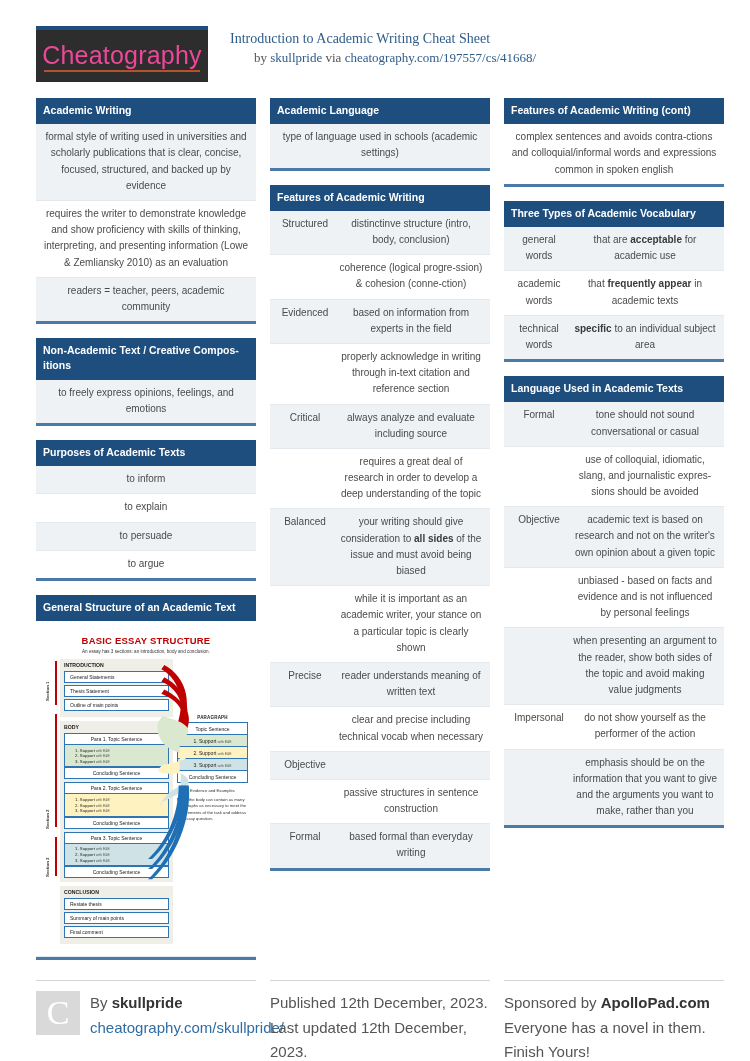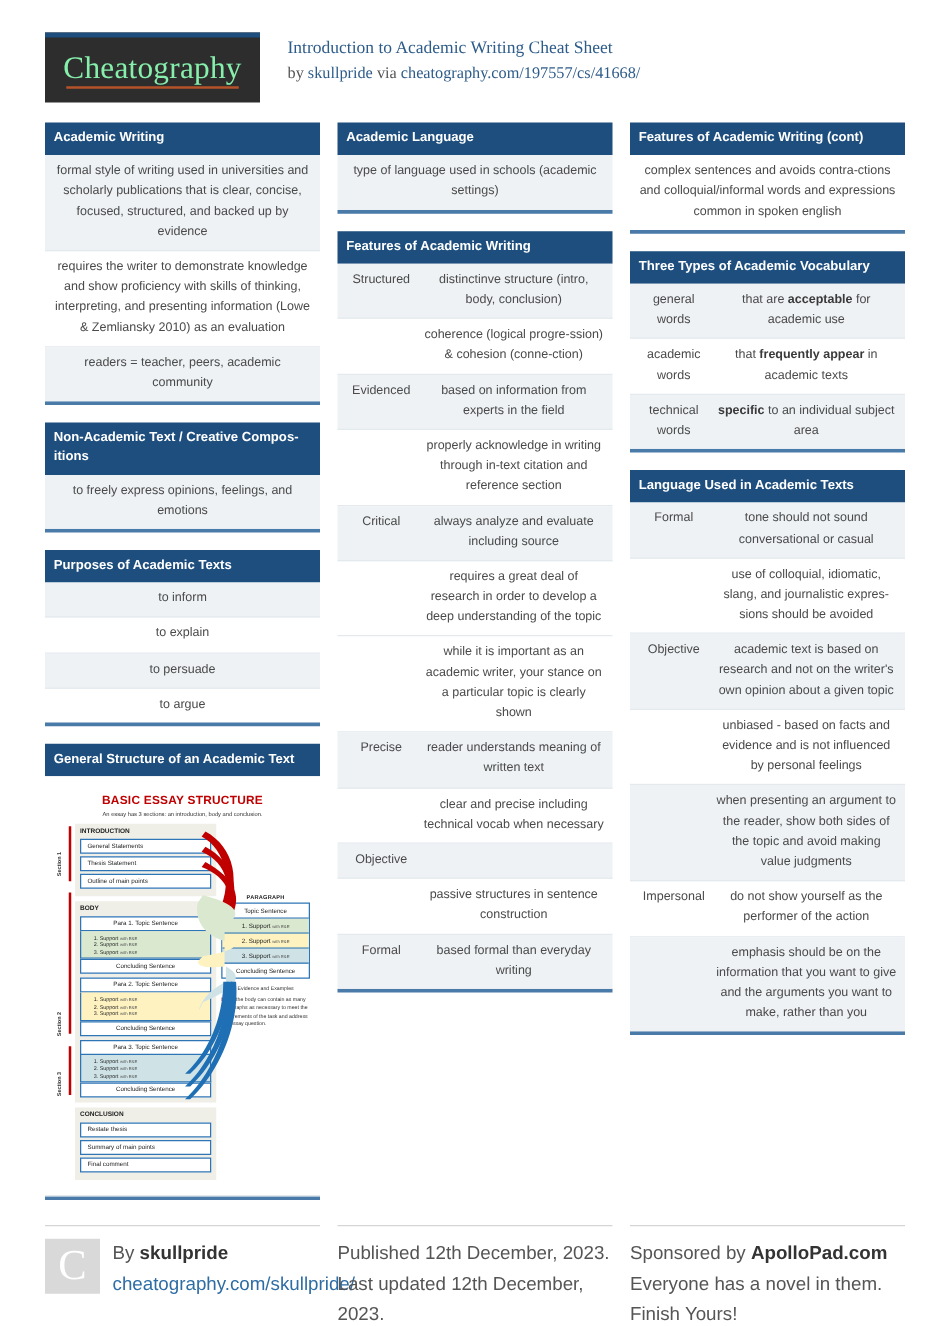--- a/index.html
+++ b/index.html
@@ -21,22 +21,22 @@
     padding-top: 26px; padding-bottom: 10px;
   }
   .logo-box {
     width: 172px; height: 56px;
     background: #2d2d2d;
     border-top: 4px solid #1d4e7e;
     display: flex; align-items: center; justify-content: center;
     flex: 0 0 172px;
   }
   .logo-text {
-    color: #86efac;
-    font-family: Liberation Serif, serif;
+    color: #ec4899;
+    font-family: Liberation Sans, sans-serif;
     font-size: 25px;
     letter-spacing: .2px;
     position: relative;
     padding-bottom: 2px;
   }
   .logo-underline {
     position: absolute; left: 2px; right: 2px; bottom: 0px;
     height: 2px; background: #b4532a;
   }
   .header-titles { padding-left: 22px; padding-top: 4px; }
@@ -46,20 +46,21 @@
     color: #2e5c8a;
     line-height: 1.25;
     font-weight: normal;
     margin: 0 0 2px 0;
   }
   .sheet-sub {
     font-family: "Liberation Serif", serif;
     font-size: 13px;
     color: #555;
     line-height: 1.3;
+    margin-left: 24px;
   }
   .sheet-sub .by-name { color: #2e5c8a; }
   .sheet-sub .by-link { color: #2e5c8a; }
 
   
   .columns {
     display: flex;
     gap: 14px;
     padding-top: 6px;
   }
@@ -396,20 +397,24 @@
           <div class="v">properly acknowledge in writing through in-text citation and reference section</div>
         </div>
         <div class="row alt">
           <div class="k">Critical</div>
           <div class="v">always analyze and evaluate including source</div>
         </div>
         <div class="row">
           <div class="k"></div>
           <div class="v">requires a great deal of research in order to develop a deep understanding of the topic</div>
         </div>
+        <div class="row alt">
+          <div class="k">Balanced</div>
+          <div class="v"><span>your writing should give consideration to </span><b>all sides</b><span> of the issue and must avoid being biased</span></div>
+        </div>
         <div class="row">
           <div class="k"></div>
           <div class="v">while it is important as an academic writer, your stance on a particular topic is clearly shown</div>
         </div>
         <div class="row alt">
           <div class="k">Precise</div>
           <div class="v">reader understands meaning of written text</div>
         </div>
         <div class="row">
           <div class="k"></div>

